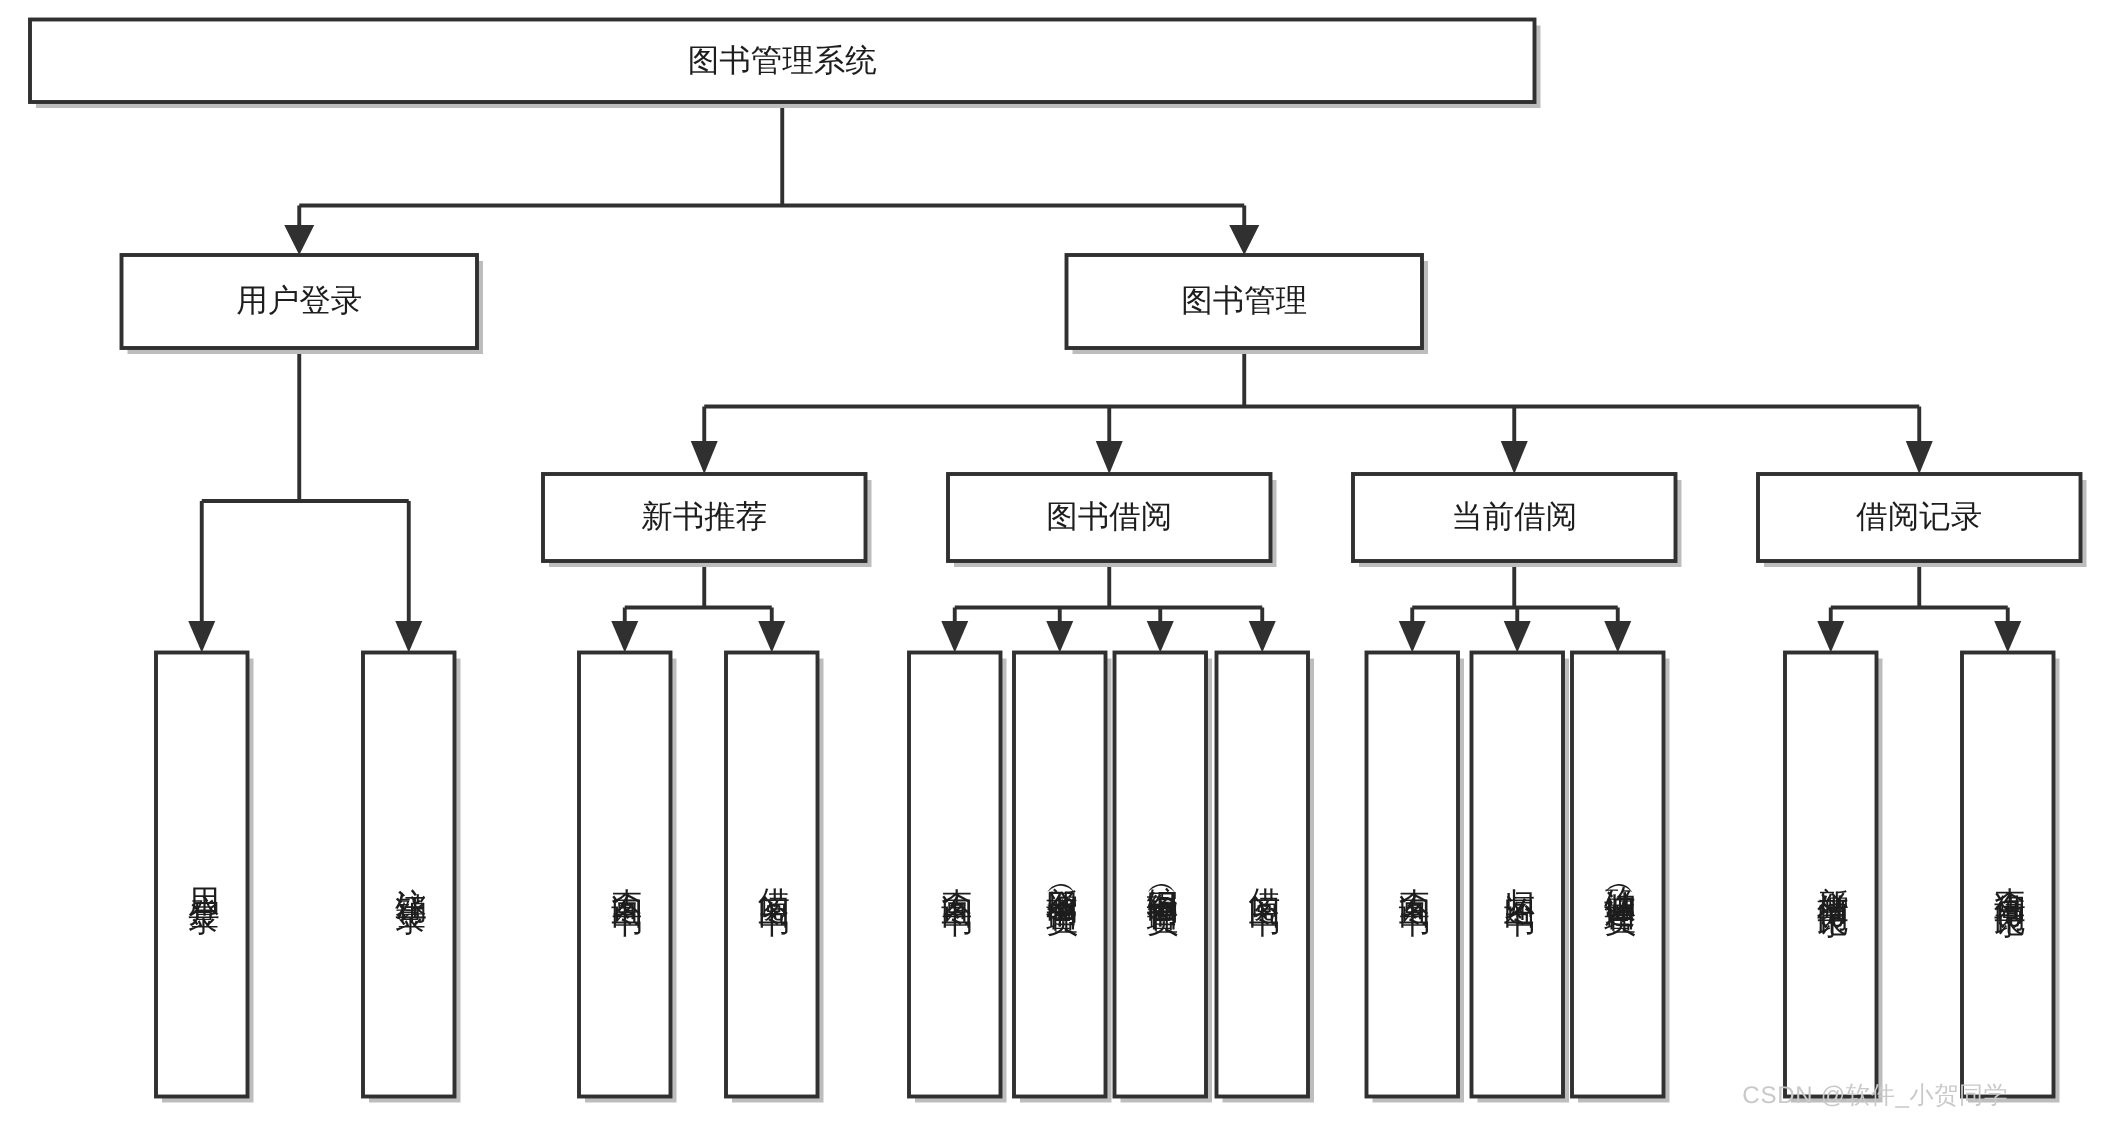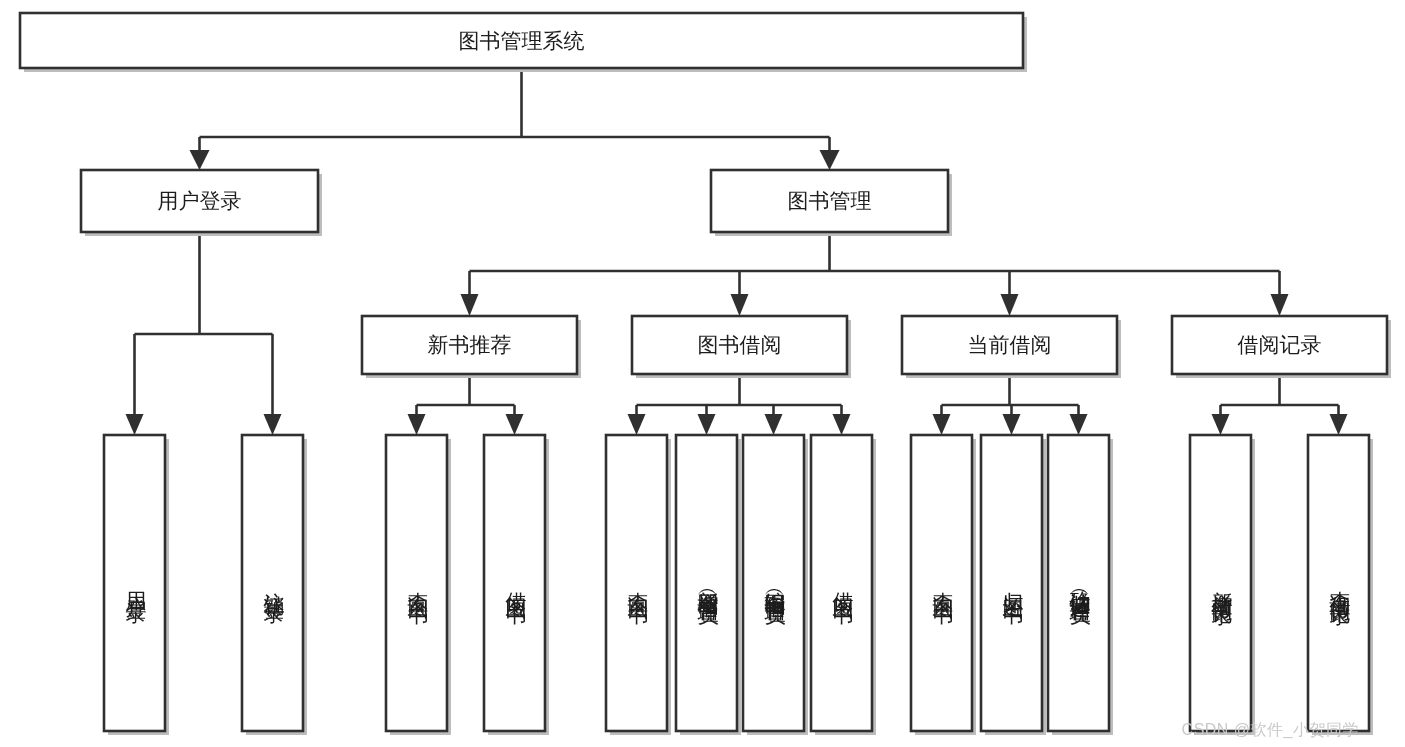--- a/index.html
+++ b/index.html
@@ -53,21 +53,21 @@
     dominant-baseline: middle;
   }
   .label-h {
     font-size: 21px;
   }
   .label-v {
     font-size: 21px;
   }
   .watermark {
     position: absolute;
-    right: 4px;
+    right: 24px;
     bottom: 6px;
     font-family: "Liberation Sans", sans-serif;
     font-size: 16px;
     color: #c9c9c9;
     white-space: nowrap;
     letter-spacing: 0.5px;
     pointer-events: none;
   }
 </style>
 </head>

